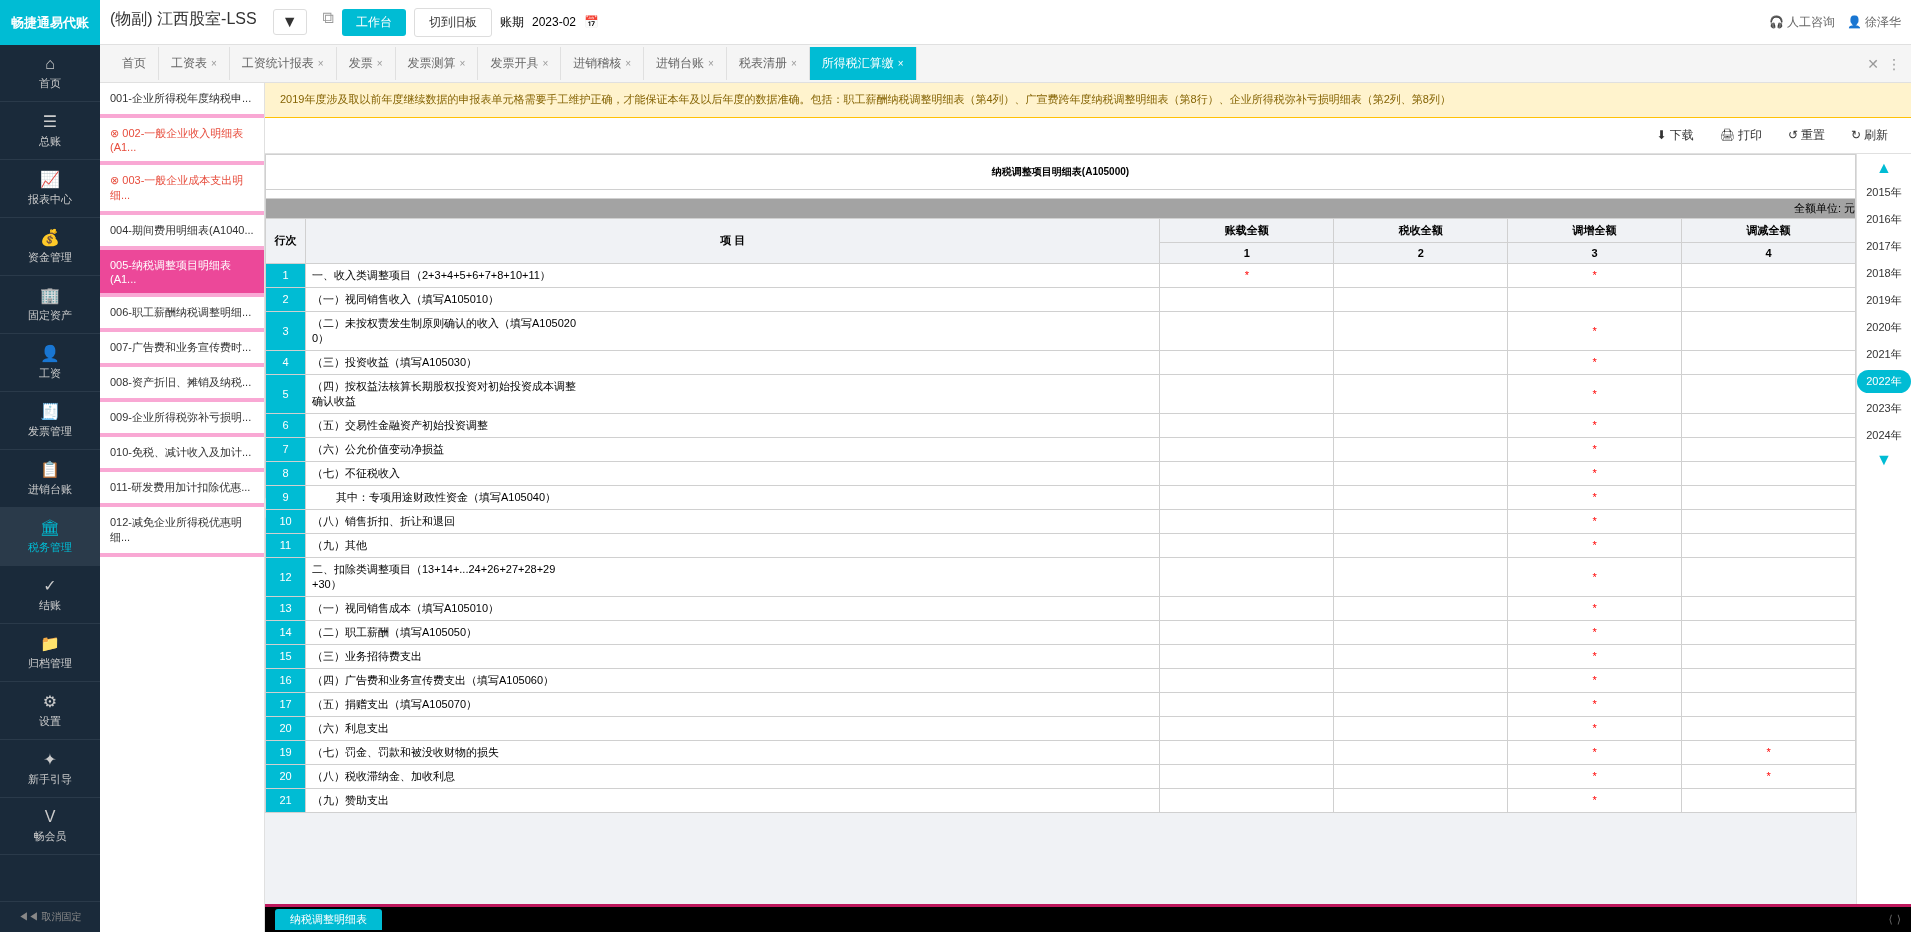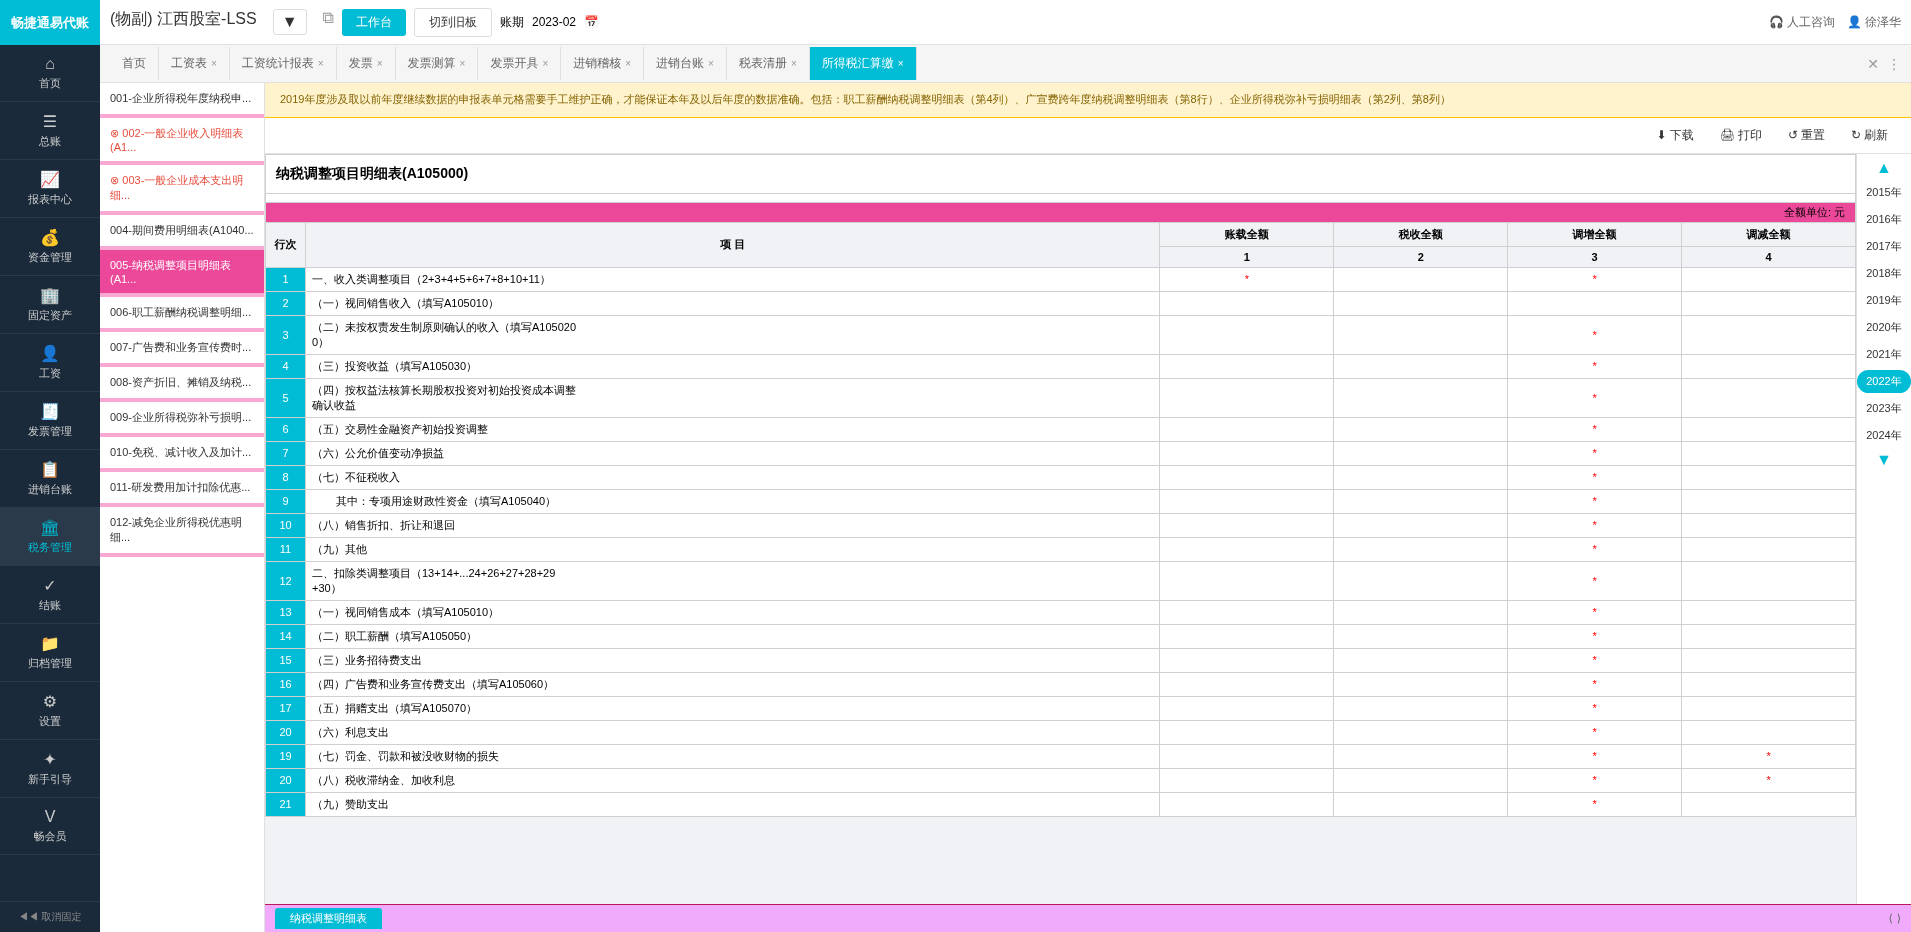--- a/index.html
+++ b/index.html
@@ -59,21 +59,21 @@
     .data-table .col-hang { text-align: center; width: 40px; background: #00bcd4; color: white; }
     .data-table .asterisk { color: red; }
 
     
     .year-panel { width: 55px; background: white; border-left: 1px solid #e0e0e0; display: flex; flex-direction: column; align-items: center; padding: 5px 0; gap: 4px; overflow-y: auto; flex-shrink: 0; }
     .year-nav { color: #00bcd4; cursor: pointer; font-size: 16px; }
     .year-item { font-size: 11px; color: #333; cursor: pointer; padding: 4px 6px; border-radius: 3px; width: 100%; text-align: center; }
     .year-item.active { background: #00bcd4; color: white; border-radius: 12px; }
 
     
-    .bottom-tabbar { background: #f0abfc; height: 28px; display: flex; align-items: center; padding: 0 10px; border-top: 1px solid #be185d; flex-shrink: 0; font-size: 11px; }
+    .bottom-tabbar { background: #000000; height: 28px; display: flex; align-items: center; padding: 0 10px; border-top: 3px solid #be185d; flex-shrink: 0; font-size: 11px; }
     .bottom-tab { padding: 3px 15px; background: #00bcd4; color: white; border-radius: 3px 3px 0 0; cursor: pointer; margin-right: 4px; }
     .bottom-nav { display: flex; gap: 4px; margin-left: auto; }
     .bottom-nav span { color: #666; cursor: pointer; }
 
     
     ::-webkit-scrollbar { width: 8px; height: 8px; }
     ::-webkit-scrollbar-track { background: #f1f1f1; }
     ::-webkit-scrollbar-thumb { background: #ccc; border-radius: 4px; }
   </style>
 </head>
@@ -263,29 +263,29 @@
           </div>
         </div>
 
         <div style="display:flex;flex:1;overflow:hidden;">
 
           <div class="table-wrapper">
             <table class="data-table">
               <tbody>
 
                 <tr>
-                  <td colspan="6" style="text-align:left;font-size:14px;font-weight:bold;padding:10px;background:white;">纳税调整项目明细表(A105000)</td>
+                  <td colspan="6" style="text-align:center;font-size:10px;font-weight:bold;padding:10px;background:white;">纳税调整项目明细表(A105000)</td>
                 </tr>
 
                 <tr>
                   <td colspan="6" style="background:white;height:8px;"></td>
                 </tr>
 
                 <tr>
-                  <td colspan="6" style="text-align:right;background:#ec4899;padding:2px 10px;">全额单位: 元</td>
+                  <td colspan="6" style="text-align:right;background:#a3a3a3;padding:2px 0;">全额单位: 元</td>
                 </tr>
 
                 <tr>
                   <th rowspan="2" style="width:40px;">行次</th>
                   <th rowspan="2" style="min-width:280px;">项 目</th>
                   <th>账载全额</th>
                   <th>税收全额</th>
                   <th>调增全额</th>
                   <th>调减全额</th>
                 </tr>

